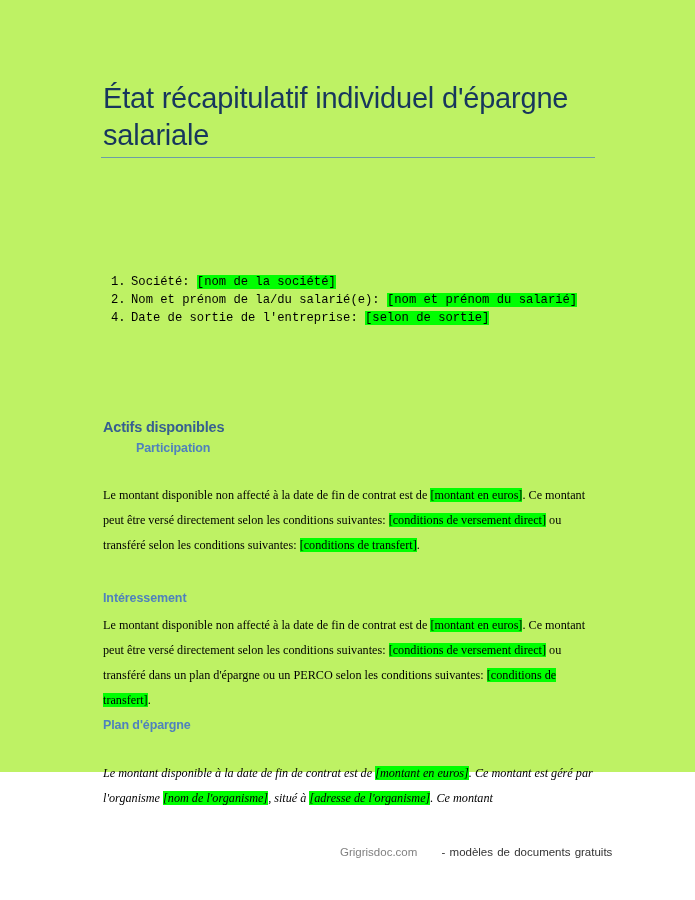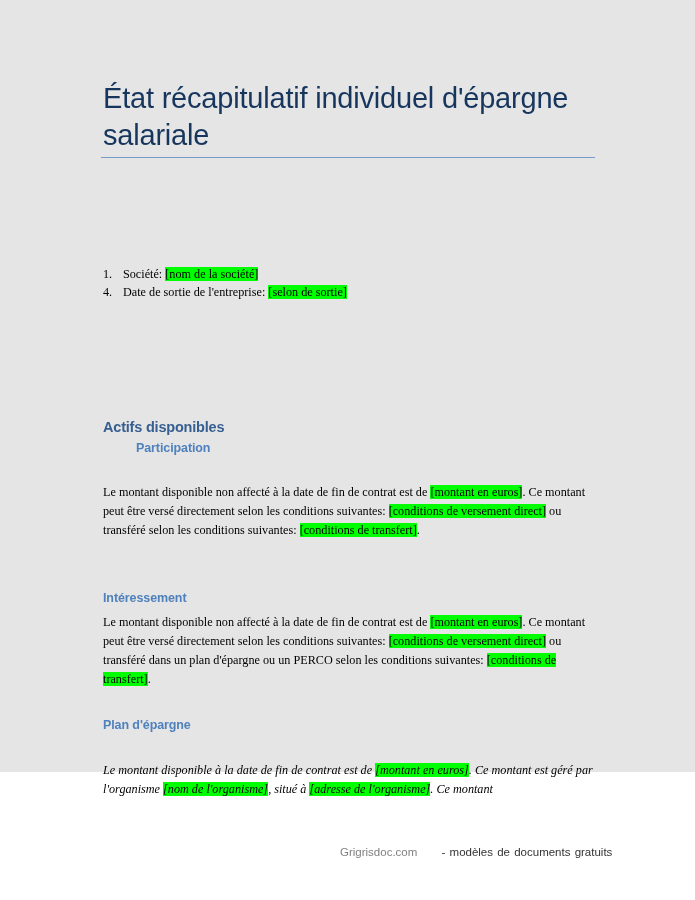--- a/index.html
+++ b/index.html
@@ -1,17 +1,17 @@
 <!DOCTYPE html>
 <html><head>
   <meta charset="utf-8">
   <style>
     html, body { margin: 0; padding: 0; background: #ffffff; }
     body { width: 695px; height: 900px; position: relative; overflow: hidden; }
-    .page { position: absolute; left: 0; top: 0; width: 695px; height: 772px; background: #e5e5e5; }
+    .page { position: absolute; left: 0; top: 0; width: 695px; height: 772px; background: #bef264; }
 
     .title {
       position: absolute; left: 103px; top: 80px; width: 500px;
       font-family: "Liberation Sans", "DejaVu Sans", sans-serif;
       font-size: 29px; line-height: 37px; color: #17365d; letter-spacing: -0.2px;
     }
     .title-rule {
       position: absolute; left: 101px; top: 157px; width: 494px; height: 0;
       border-top: 1.5px solid #4f81bd; opacity: 0.75;
     }
@@ -21,30 +21,30 @@
       font-family: "Liberation Sans", "DejaVu Sans", sans-serif;
       font-weight: bold; font-size: 14.5px; color: #365f91; letter-spacing: -0.2px;
     }
     .h2 {
       position: absolute; left: 103px;
       font-family: "Liberation Sans", "DejaVu Sans", sans-serif;
       font-weight: bold; font-size: 12.5px; color: #4f81bd; letter-spacing: -0.1px;
     }
 
     .list {
-      position: absolute; left: 103px; top: 265px; margin: 0; padding: 0; list-style: none;
-      font-family: Liberation Serif, serif; font-size: 12.2px; color: #000;
+      position: absolute; left: 103px; top: 265px; margin: 8px; padding: 0; list-style: none;
+      font-family: Liberation Mono, monospace; font-size: 12.2px; color: #000;
     }
     .list li { height: 18px; line-height: 18px; white-space: nowrap; }
     .list .num { display: inline-block; width: 20px; }
 
     .para {
       position: absolute; left: 103px; width: 490px; margin: 0;
       font-family: "Liberation Serif", "DejaVu Serif", serif; font-size: 12.2px;
-      line-height: 19px; color: #000;
+      line-height: 25px; color: #000;
     }
     .hl { background: #00ff00; }
 
     .footer {
       position: absolute; left: 340px; top: 846px; width: 255px; text-align: right;
       font-family: "Liberation Sans", "DejaVu Sans", sans-serif; font-size: 11.5px;
       white-space: nowrap; word-spacing: 1px;
     }
     .footer .brand { color: #808080; }
     .footer .tag { color: #333; padding-left: 20px; }
@@ -56,20 +56,23 @@
 
   <div class="title">État récapitulatif individuel d'épargne salariale</div>
   <div class="title-rule"></div>
 
 
   <ul class="list">
     <li>
       <span class="num">1.</span><span>Société: </span><span class="hl">[nom de la société]</span>
     </li>
     <li>
+      <span class="num">2.</span><span>Nom et prénom de la/du salarié(e): </span><span class="hl">[nom et prénom du salarié]</span>
+    </li>
+    <li>
       <span class="num">4.</span><span>Date de sortie de l'entreprise: </span><span class="hl">[selon de sortie]</span>
     </li>
   </ul>
 
   <div class="h1" style="top:391px;margin-top:28px;">Actifs disponibles</div>
 
   <div class="h2" style="top:441px;padding-left:33px;">Participation</div>
   <p class="para" style="top:483px;"><span>Le montant disponible non affecté à la date de fin de contrat est de </span><span class="hl">[montant en euros]</span><span>. Ce montant peut être versé directement selon les conditions suivantes: </span><span class="hl">[conditions de versement direct]</span><span> ou transféré selon les conditions suivantes: </span><span class="hl">[conditions de transfert]</span><span>.</span></p>
 
   <div class="h2" style="top:591px;">Intéressement</div>

